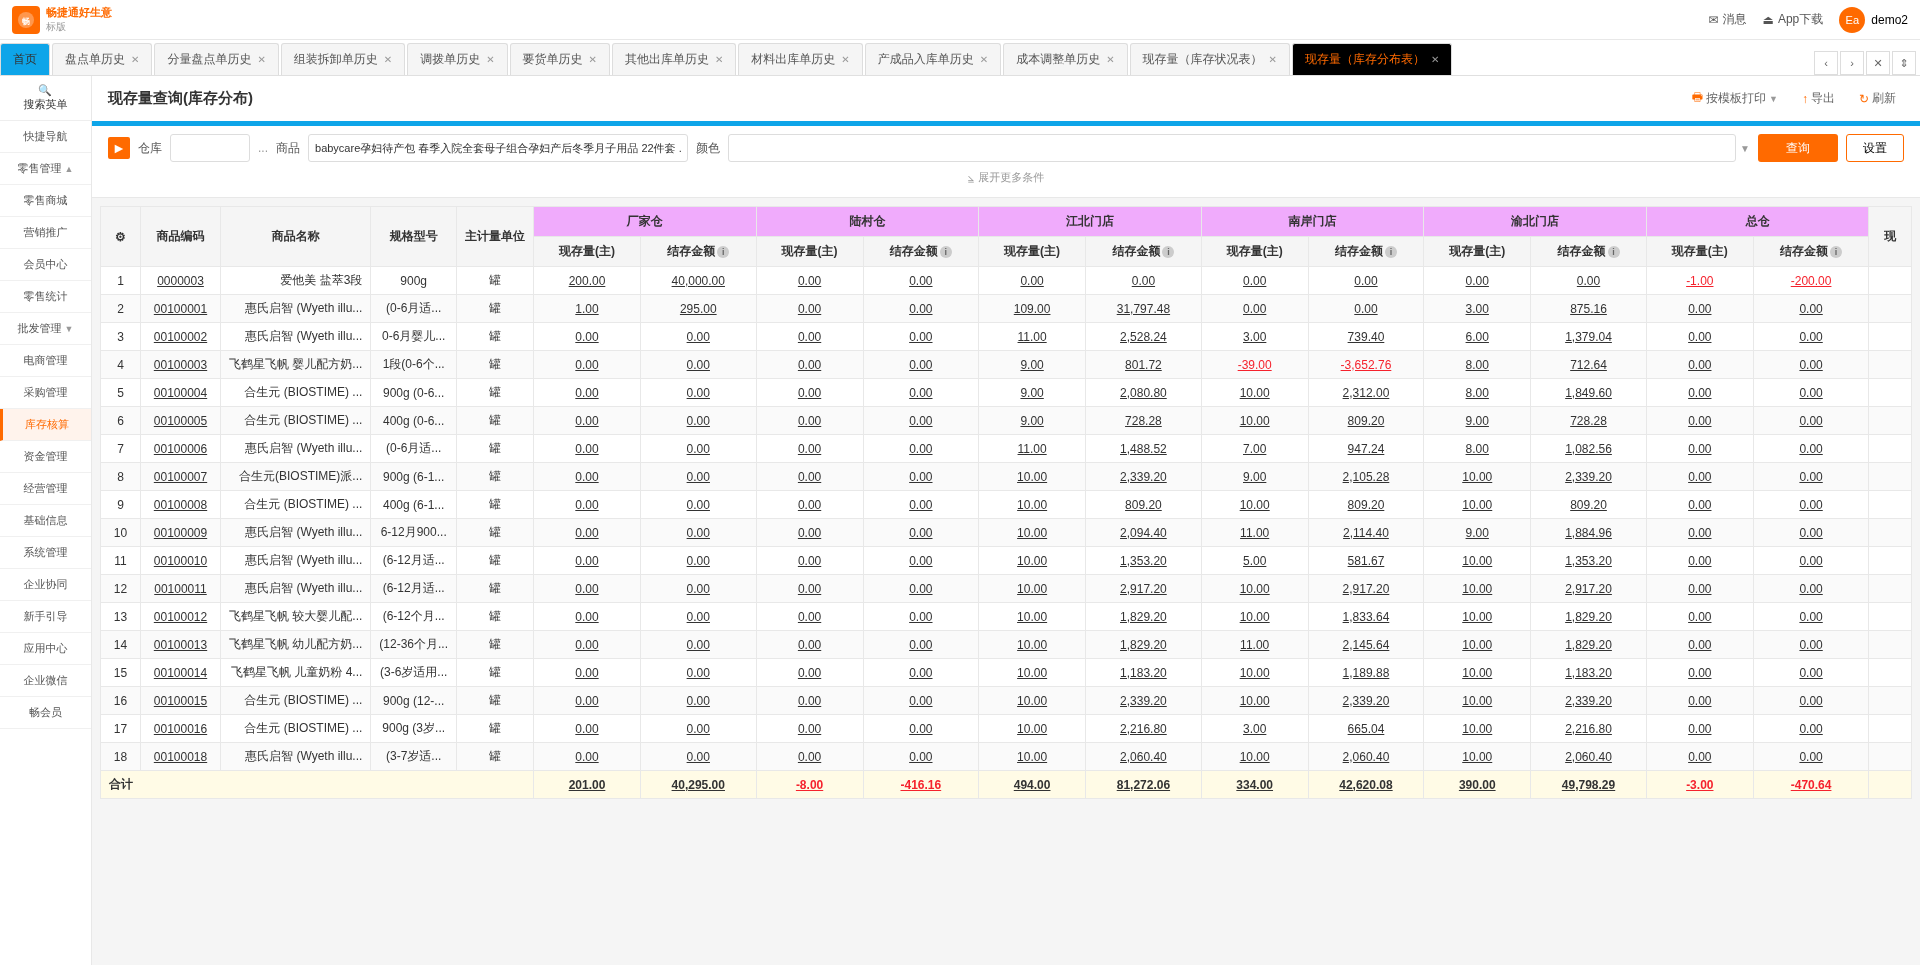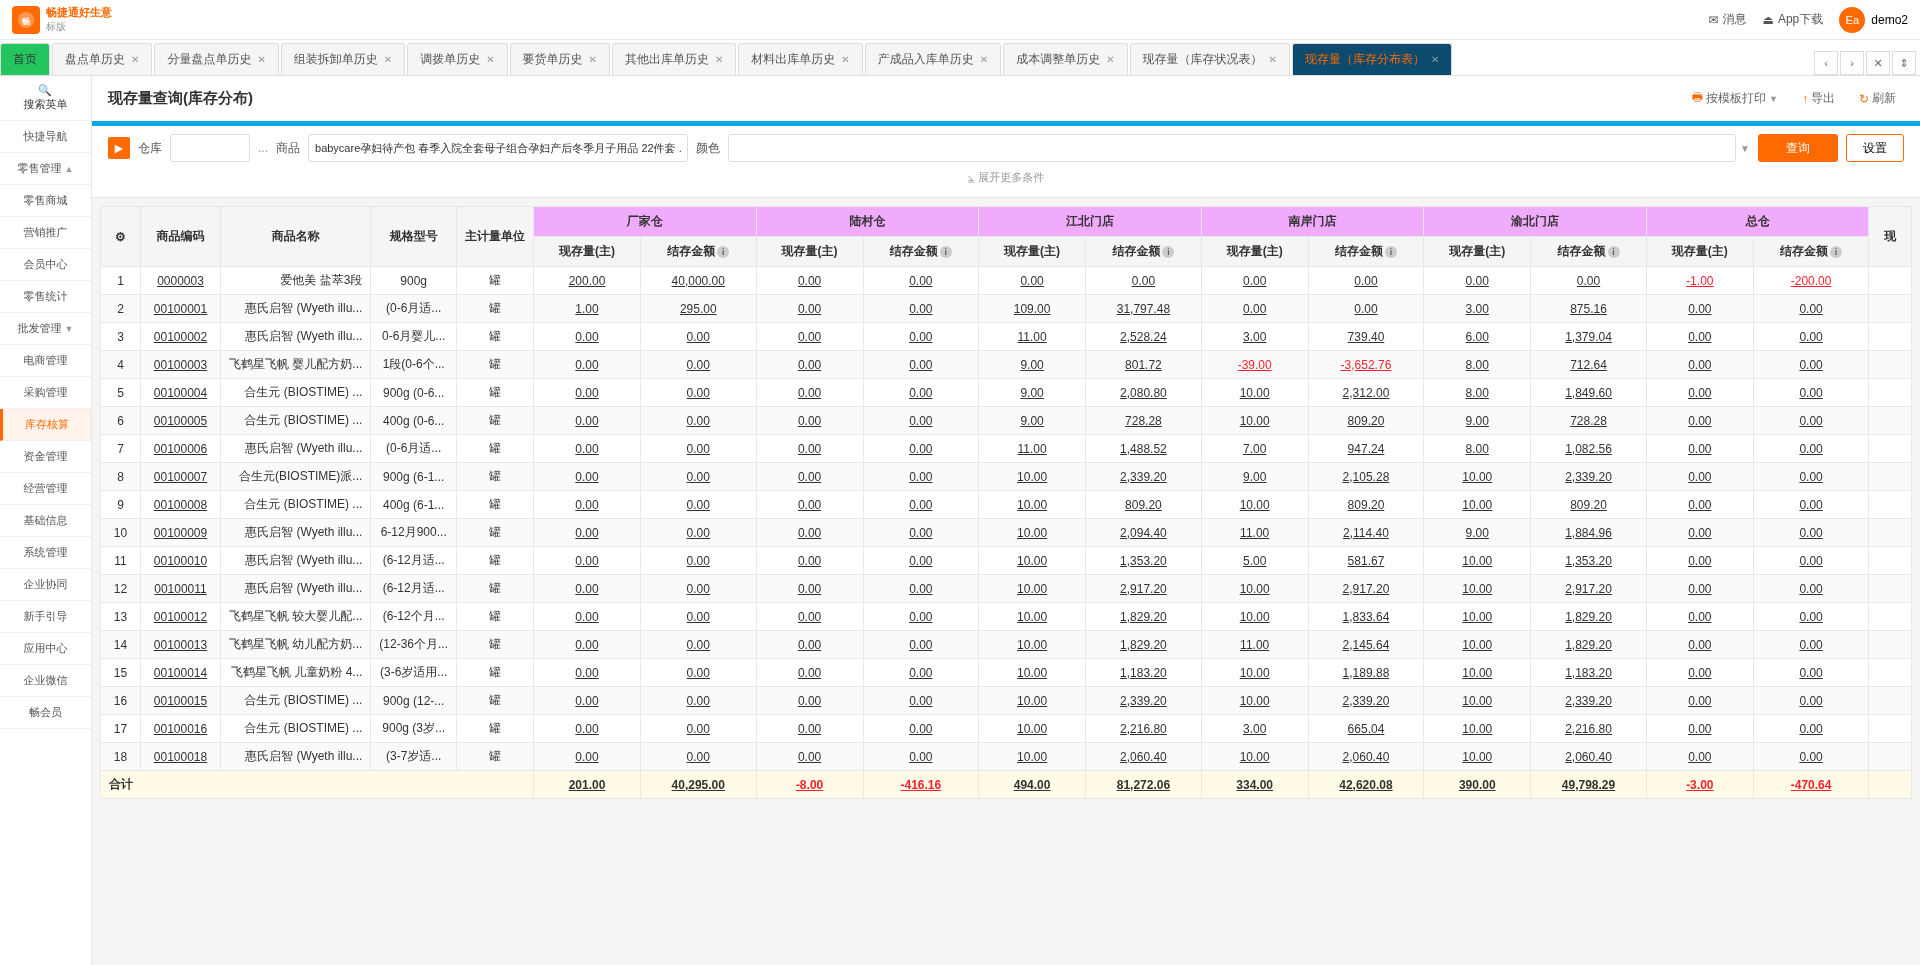--- a/index.html
+++ b/index.html
@@ -58,28 +58,28 @@
       color: #555;
       border: 1px solid #ddd;
       border-bottom: none;
       background: #f5f5f5;
       cursor: pointer;
       white-space: nowrap;
       margin-right: 2px;
       border-radius: 3px 3px 0 0;
     }
     .tab-item.active {
-      background: #0c4a6e;
+      background: #000000;
       color: #ff6a00;
       border-color: #ddd;
       border-bottom-color: #fff;
       text-align: center;
     }
     .tab-item .close-x { color: #999; font-size: 10px; margin-left: 2px; }
-    .tab-item.home { background: #22c55e; color: #333; }
+    .tab-item.home { background: #0ea5e9; color: #333; }
     .tab-controls {
       display: flex; align-items: center; margin-left: auto;
       padding: 0 4px;
       gap: 2px;
     }
     .tab-ctrl-btn {
       width: 24px; height: 24px;
       border: 1px solid #ddd;
       background: #fff;
       display: flex; align-items: center; justify-content: center;

